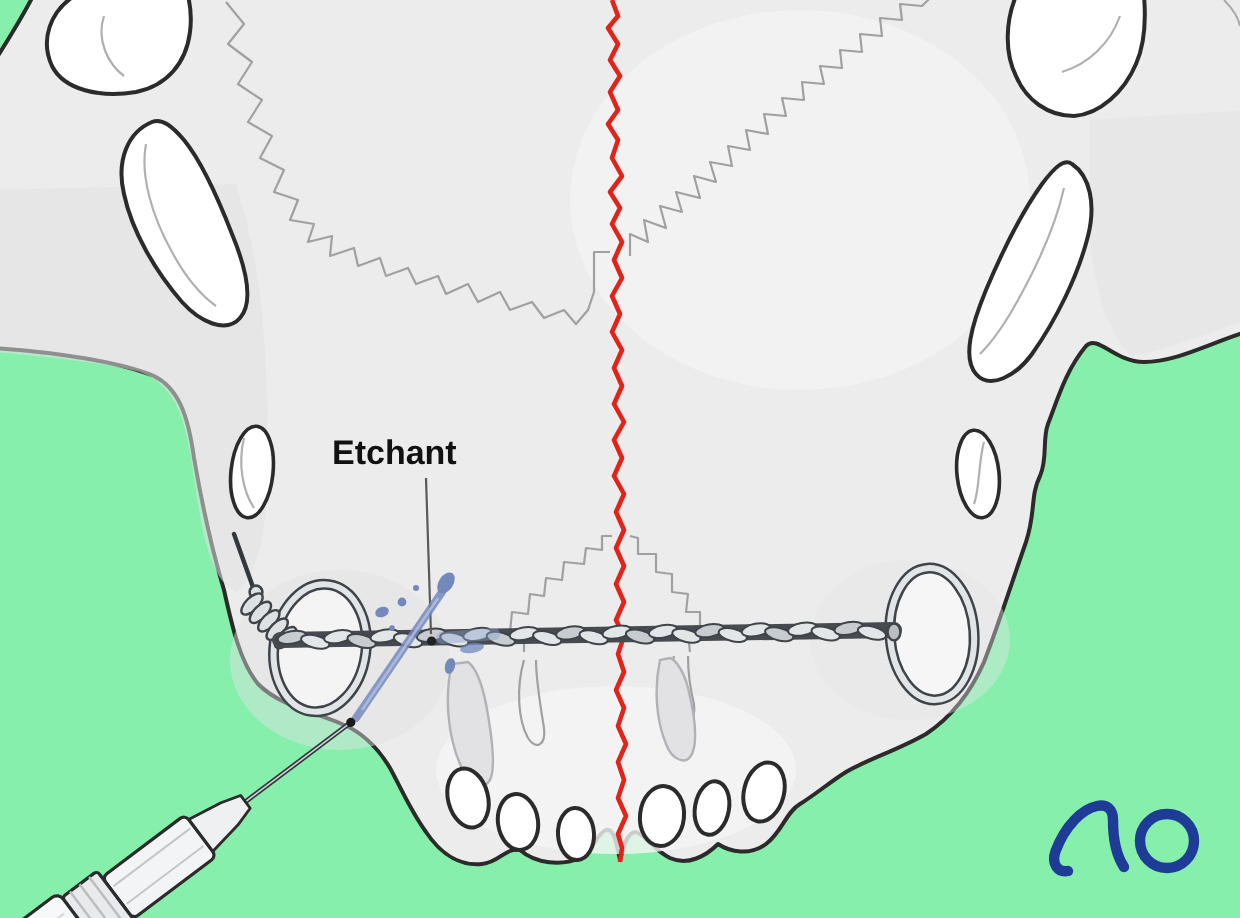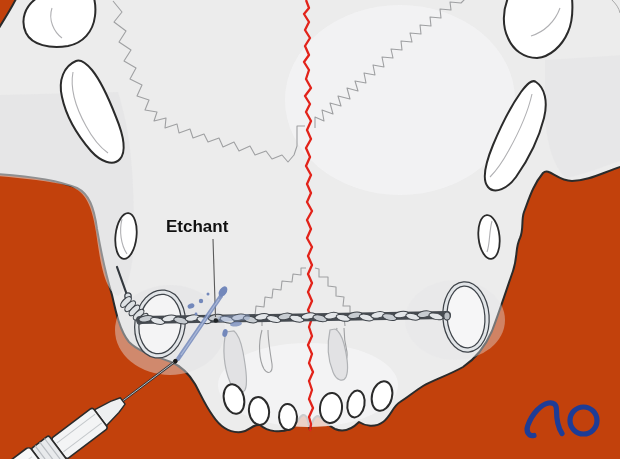--- a/index.html
+++ b/index.html
@@ -1,16 +1,16 @@
 <!DOCTYPE html>
 <html><head>
 <meta charset="utf-8">
 <style>
   html,body{margin:0;padding:0;background:#ffffff;}
-  .stage{position:relative;width:620px;height:459px;overflow:hidden;background:#c2410c;
+  .stage{position:relative;width:620px;height:459px;overflow:hidden;background:#86efac;
          font-family:"Liberation Sans",sans-serif;}
   .stage svg{position:absolute;left:0;top:0;}
   text{font-family:"Liberation Sans",sans-serif;}
 </style>
 </head>
 <body>
 
 <div class="stage">
 <svg width="620" height="459" viewBox="0 0 620 459">
 

